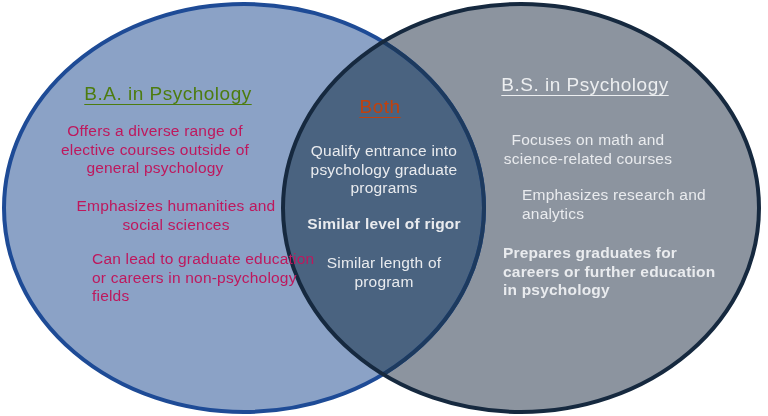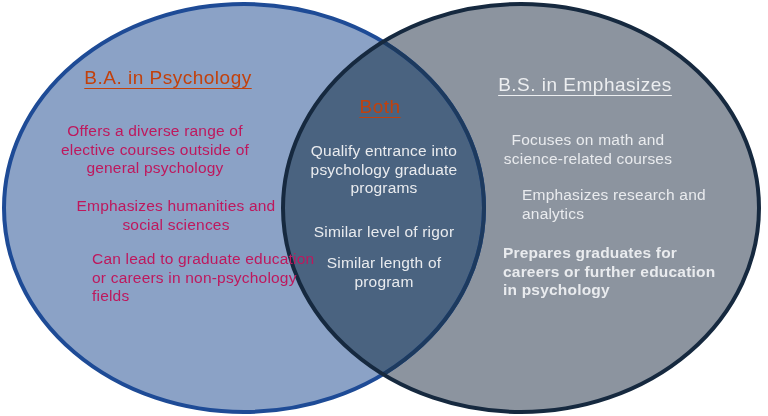--- a/index.html
+++ b/index.html
@@ -33,29 +33,29 @@
     font-size: 19px;
     line-height: 24px;
     text-decoration: underline;
     text-underline-offset: 4px;
     letter-spacing: 0.5px;
   }
   .center { text-align: center; }
   .left-align { text-align: left; }
 
   
-  .ba-title   { left: 48px;  top: 66px;  width: 240px; color: #c2410c; }
+  .ba-title   { left: 48px;  top: 82px;  width: 240px; color: #4d7c0f; }
   .ba-p1      { left: 25px;  top: 122px; width: 260px; }
   .ba-p2      { left: 46px;  top: 197px; width: 260px; text-align: center; }
   .ba-p3      { left: 92px;  top: 250px; width: 255px; }
 
   
   .both-title { left: 300px; top: 95px;  width: 160px; color: #c2410c; }
   .both-p1    { left: 299px; top: 142px; width: 170px; }
-  .both-p2    { left: 294px; top: 223px; width: 180px; }
+  .both-p2    { left: 294px; top: 215px; width: 180px; font-weight: bold; }
   .both-p3    { left: 304px; top: 254px; width: 160px; text-align: center; }
 
   
   .bs-title   { left: 465px; top: 73px;  width: 240px; color: #ECEEF0; }
   .bs-p1      { left: 473px; top: 131px; width: 230px; }
   .bs-p2      { left: 522px; top: 186px; width: 220px; }
   .bs-p3      { left: 503px; top: 244px; width: 230px; font-weight: bold; }
 </style>
 </head>
 <body>
@@ -97,21 +97,21 @@
 fields</div>
 
   <div class="txt title center light both-title">Both</div>
   <div class="txt center light both-p1">Qualify entrance into
 psychology graduate
 programs</div>
   <div class="txt center light both-p2">Similar level of rigor</div>
   <div class="txt center light both-p3">Similar length of
 program</div>
 
-  <div class="txt title center light bs-title">B.S. in Emphasizes</div>
+  <div class="txt title center light bs-title">B.S. in Psychology</div>
   <div class="txt center light bs-p1">Focuses on math and
 science-related courses</div>
   <div class="txt left-align light bs-p2">Emphasizes research and
 analytics</div>
   <div class="txt left-align light bs-p3">Prepares graduates for
 careers or further education
 in psychology</div>
 
 </div>
 

